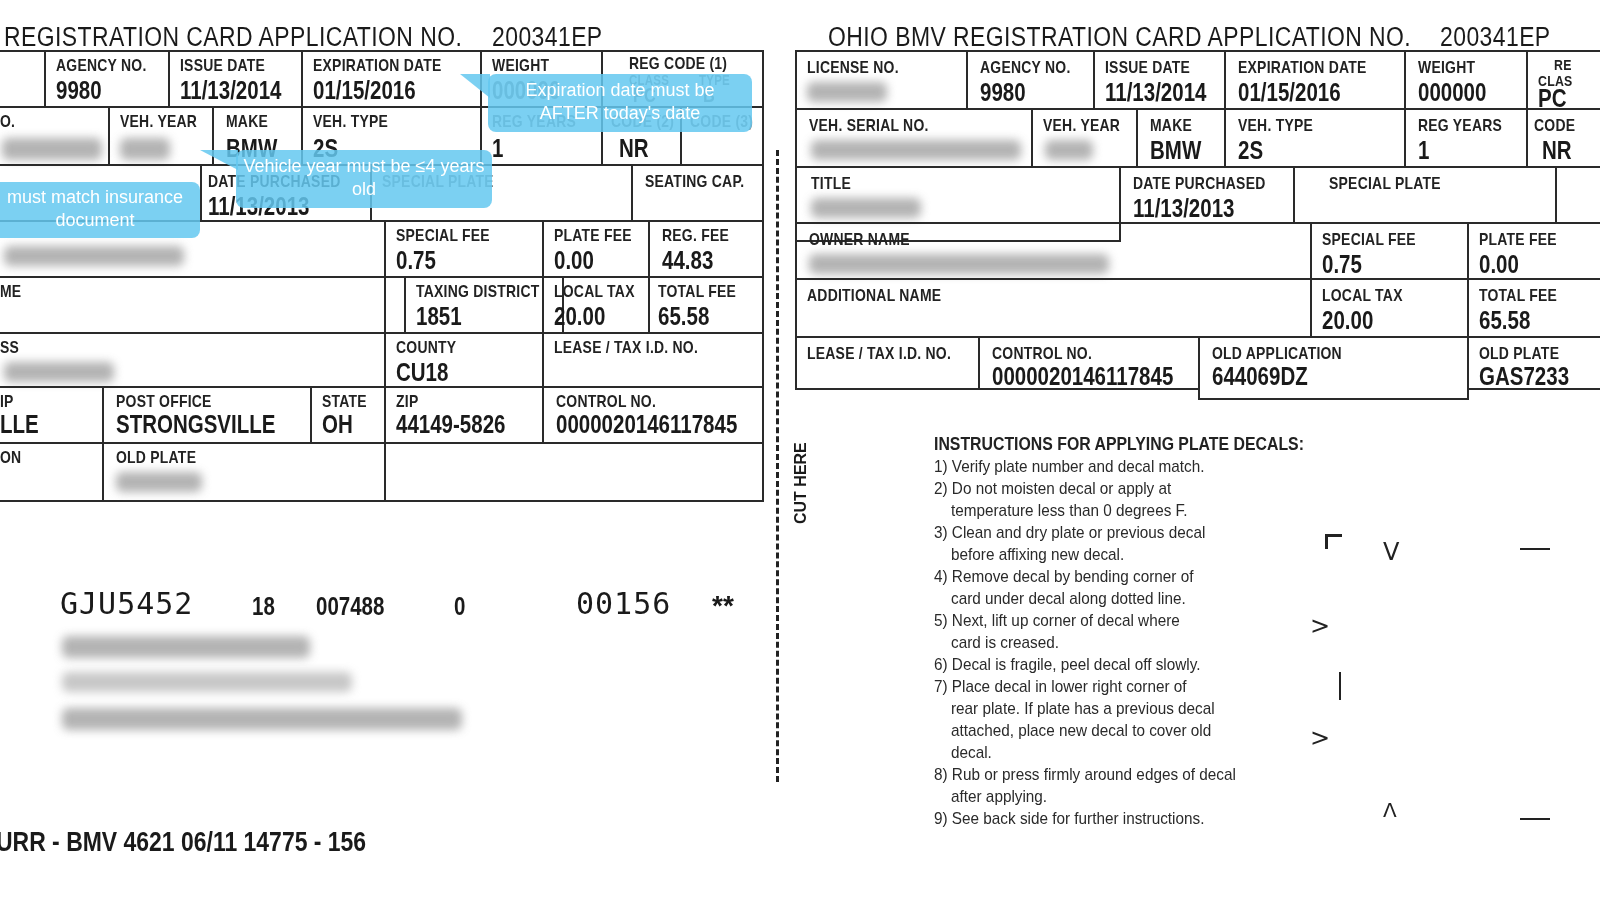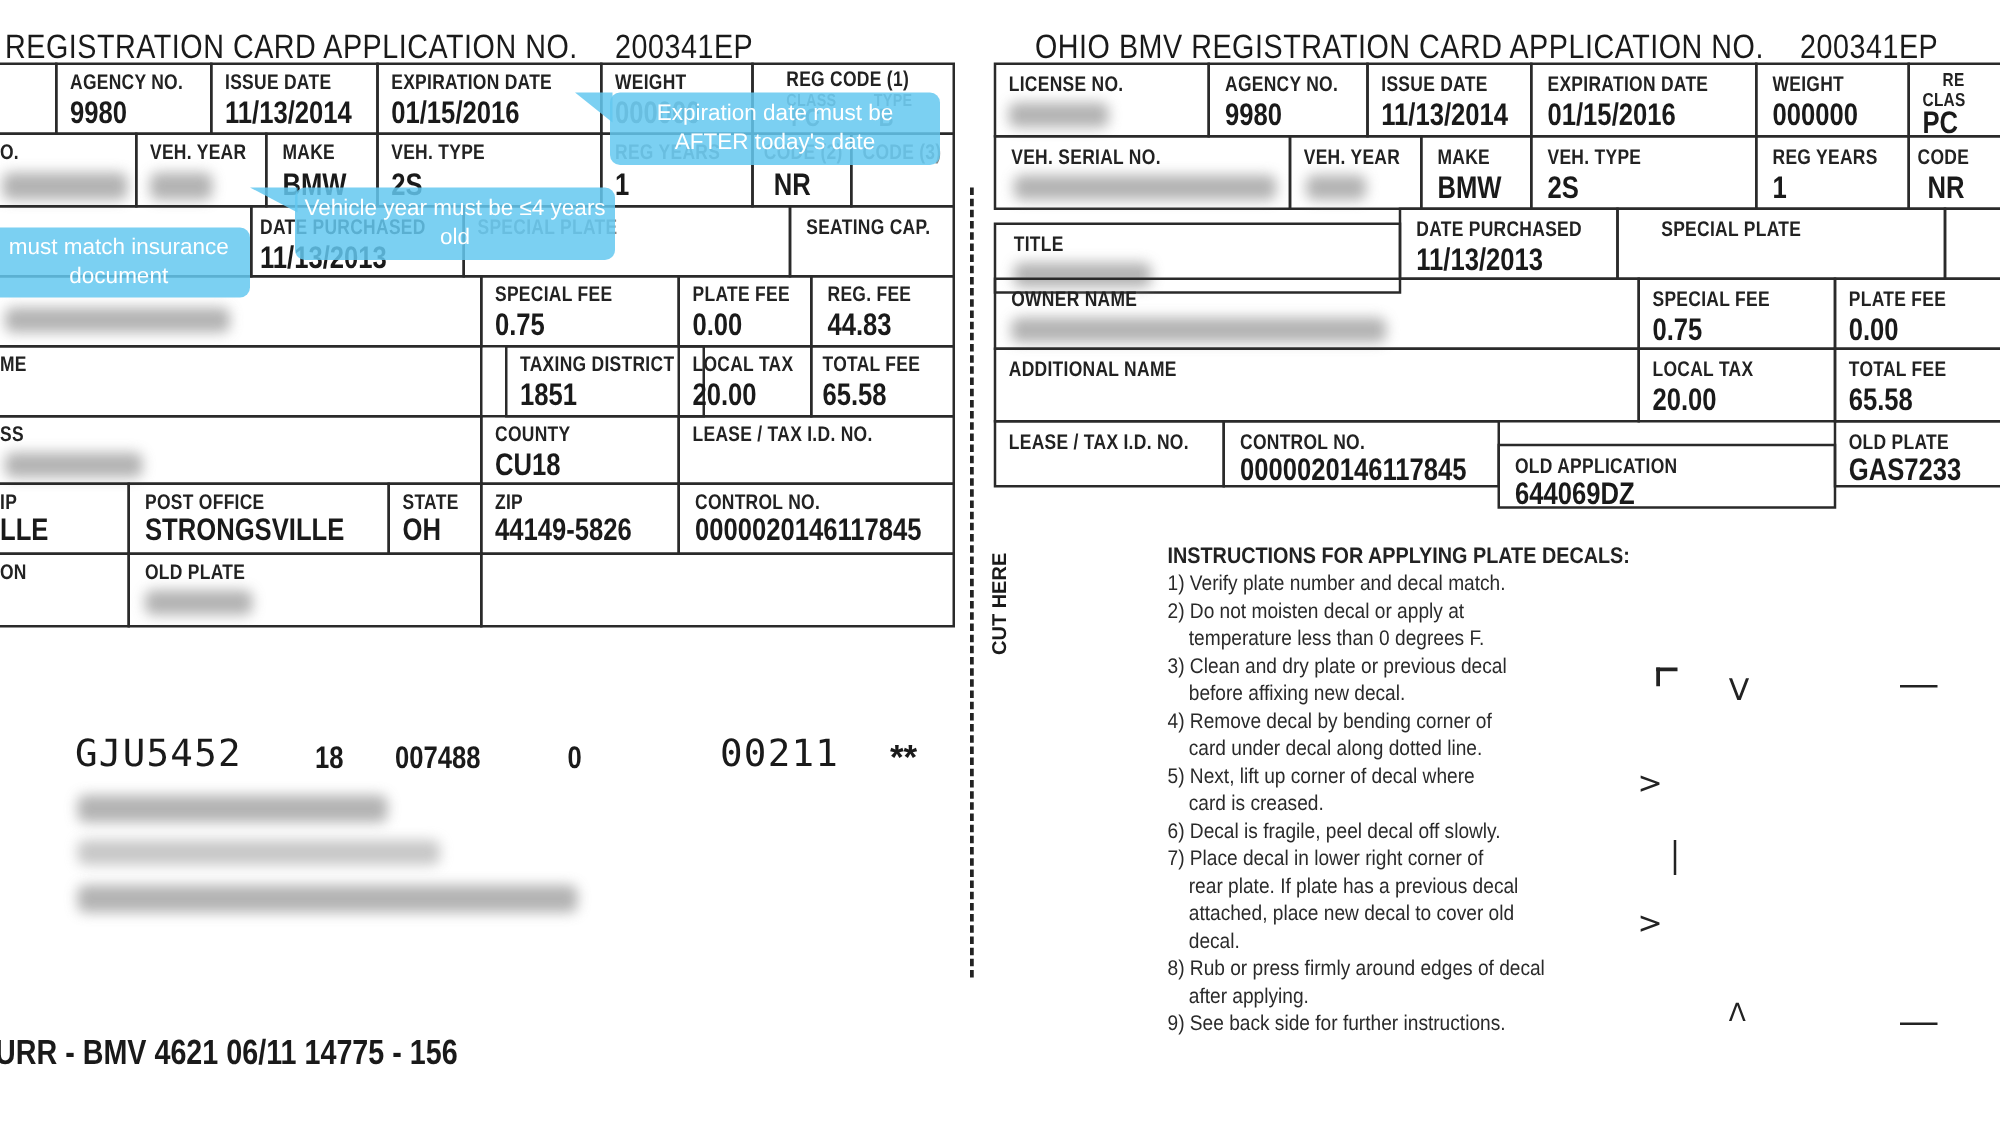--- a/index.html
+++ b/index.html
@@ -166,21 +166,21 @@
   <div class="cell" style="left:102px;top:442px;width:284px;height:60px;">
     <span class="lbl" style="left:12px;top:4px;">OLD PLATE</span>
     <div class="blur" style="left:12px;top:28px;width:86px;height:20px;"></div>
   </div>
   <div class="cell" style="left:384px;top:442px;width:380px;height:60px;"></div>
 
   <div class="abs mono" style="left:60px;top:586px;font-size:30px;letter-spacing:1px;">GJU5452</div>
   <div class="abs val" style="left:252px;top:592px;">18</div>
   <div class="abs val" style="left:316px;top:592px;">007488</div>
   <div class="abs val" style="left:454px;top:592px;">0</div>
-  <div class="abs mono" style="left:576px;top:586px;font-size:30px;letter-spacing:1px;">00211</div>
+  <div class="abs mono" style="left:576px;top:586px;font-size:30px;letter-spacing:1px;">00156</div>
   <div class="abs" style="left:712px;top:590px;font-size:28px;font-weight:bold;">**</div>
 
   <div class="blur" style="left:62px;top:636px;width:248px;height:22px;"></div>
   <div class="blur" style="left:62px;top:672px;width:290px;height:20px;opacity:0.55;"></div>
   <div class="blur" style="left:62px;top:708px;width:400px;height:22px;"></div>
 
   <div class="abs val" style="left:-4px;top:826px;font-size:28px;">URR - BMV 4621 06/11   14775 - 156</div>
 </div>
 
 <div class="abs" style="left:776px;top:150px;height:632px;border-left:3px dashed #222;"></div>
@@ -234,21 +234,21 @@
   </div>
   <div class="cell" style="left:1404px;top:108px;width:124px;height:60px;">
     <span class="lbl" style="left:12px;top:6px;">REG YEARS</span>
     <span class="val" style="left:12px;top:26px;">1</span>
   </div>
   <div class="cell" style="left:1526px;top:108px;width:84px;height:60px;">
     <span class="lbl" style="left:6px;top:6px;">CODE</span>
     <span class="val" style="left:14px;top:26px;">NR</span>
   </div>
 
-  <div class="cell" style="left:795px;top:178px;width:326px;height:57px;">
+  <div class="cell" style="left:795px;top:166px;width:326px;height:76px;">
     <span class="lbl" style="left:14px;top:6px;">TITLE</span>
     <div class="blur" style="left:14px;top:30px;width:110px;height:20px;"></div>
   </div>
   <div class="cell" style="left:1119px;top:166px;width:176px;height:58px;">
     <span class="lbl" style="left:12px;top:6px;">DATE PURCHASED</span>
     <span class="val" style="left:12px;top:26px;">11/13/2013</span>
   </div>
   <div class="cell" style="left:1293px;top:166px;width:264px;height:58px;">
     <span class="lbl" style="left:34px;top:6px;">SPECIAL PLATE</span>
   </div>
@@ -279,21 +279,21 @@
     <span class="val" style="left:10px;top:26px;">65.58</span>
   </div>
 
   <div class="cell" style="left:795px;top:336px;width:185px;height:54px;">
     <span class="lbl" style="left:10px;top:6px;">LEASE / TAX I.D. NO.</span>
   </div>
   <div class="cell" style="left:978px;top:336px;width:222px;height:54px;">
     <span class="lbl" style="left:12px;top:6px;">CONTROL NO.</span>
     <span class="val" style="left:12px;top:24px;">0000020146117845</span>
   </div>
-  <div class="cell" style="left:1198px;top:355px;width:271px;height:52px;">
+  <div class="cell" style="left:1198px;top:336px;width:271px;height:64px;">
     <span class="lbl" style="left:12px;top:6px;">OLD APPLICATION</span>
     <span class="val" style="left:12px;top:24px;">644069DZ</span>
   </div>
   <div class="cell" style="left:1467px;top:336px;width:143px;height:54px;">
     <span class="lbl" style="left:10px;top:6px;">OLD PLATE</span>
     <span class="val" style="left:10px;top:24px;">GAS7233</span>
   </div>
 </div>
 
 <div>

